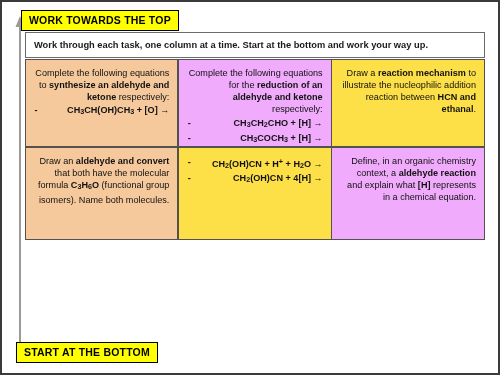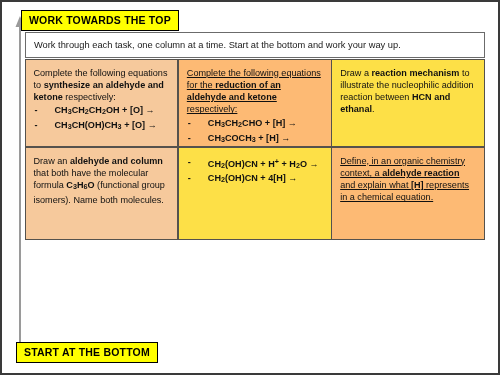--- a/index.html
+++ b/index.html
@@ -13,20 +13,21 @@
     font-family: "Liberation Sans", sans-serif;
     overflow: hidden;
   }
   #page {
     position: relative;
     width: 500px;
     height: 375px;
     box-sizing: border-box;
     border: 2px solid #3a3a3a;
     background: #ffffff;
+    text-align: right;
   }
 
   
   #up-arrow {
     position: absolute;
     left: 12px;
     top: 14px;
     width: 12px;
     height: 345px;
   }
@@ -62,20 +63,21 @@
     width: 460px;
     height: 26px;
     border: 1px solid #6b6b6b;
     box-sizing: border-box;
     background: #ffffff;
     display: flex;
     align-items: center;
     padding-left: 8px;
     font-size: 9.3px;
     color: #1a1a1a;
+    font-weight: bold;
   }
 
   
   #grid {
     position: absolute;
     left: 23px;
     top: 57px;
     width: 460px;
     height: 346px;
     display: grid;
@@ -86,21 +88,21 @@
     border: 1px solid #55524d;
     box-sizing: border-box;
     margin: -0.5px 0 0 -0.5px;
     padding: 7px 8px 6px 8px;
     font-size: 9.1px;
     line-height: 12.3px;
     color: #111111;
     overflow: hidden;
   }
   .c-orange { background: #f6c99c; }
-  .c-green  { background: #fdba74; text-decoration: underline; }
+  .c-green  { background: #f0abfc; }
   .c-blue   { background: #fde047; }
 
   .cell p {
     margin: 0;
   }
   .cell b { font-weight: bold; }
   .eqlist {
     margin: 1px 0 0 0;
     padding: 0;
     list-style: none;
@@ -136,36 +138,35 @@
   <div class="banner" id="banner-top">WORK TOWARDS THE TOP</div>
 
   <div id="instruction">
     <span>Work through each task, one column at a time. Start at the bottom and work your way up.</span>
   </div>
 
   <div id="grid">
     <div class="cell c-orange">
         <p>Complete the following equations to <b>synthesize an aldehyde and ketone</b> respectively:</p>
         <ul class="eqlist">
-          <li><span class="eq">CH<sub>3</sub>CH<sub>2</sub>CH<sub>2</sub>OH + [O] →</span></li>
           <li><span class="eq">CH<sub>3</sub>CH(OH)CH<sub>3</sub> + [O] →</span></li>
         </ul>
       </div>
     <div class="cell c-green">
         <p>Complete the following equations for the <b>reduction of an aldehyde and ketone</b> respectively:</p>
         <ul class="eqlist">
           <li><span class="eq">CH<sub>3</sub>CH<sub>2</sub>CHO + [H] →</span></li>
           <li><span class="eq">CH<sub>3</sub>COCH<sub>3</sub> + [H] →</span></li>
         </ul>
       </div>
     <div class="cell c-blue">
         <p>Draw a <b>reaction mechanism</b> to illustrate the nucleophilic addition reaction between <b>HCN and ethanal</b>.</p>
       </div>
     <div class="cell c-orange">
-        <p>Draw an <b>aldehyde and column</b> that both have the molecular formula <b>C<sub>3</sub>H<sub>6</sub>O</b> (functional group isomers). Name both molecules.</p>
+        <p>Draw an <b>aldehyde and convert</b> that both have the molecular formula <b>C<sub>3</sub>H<sub>6</sub>O</b> (functional group isomers). Name both molecules.</p>
       </div>
     <div class="cell c-blue">
         <ul class="eqlist">
           <li><span class="eq">CH<sub>2</sub>(OH)CN + H<sup>+</sup> + H<sub>2</sub>O →</span></li>
           <li><span class="eq">CH<sub>2</sub>(OH)CN + 4[H] →</span></li>
         </ul>
       </div>
     <div class="cell c-green">
         <p>Define, in an organic chemistry context, a <b>aldehyde reaction</b> and explain what <b>[H]</b> represents in a chemical equation.</p>
       </div>

